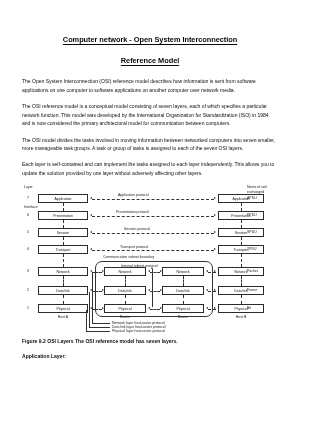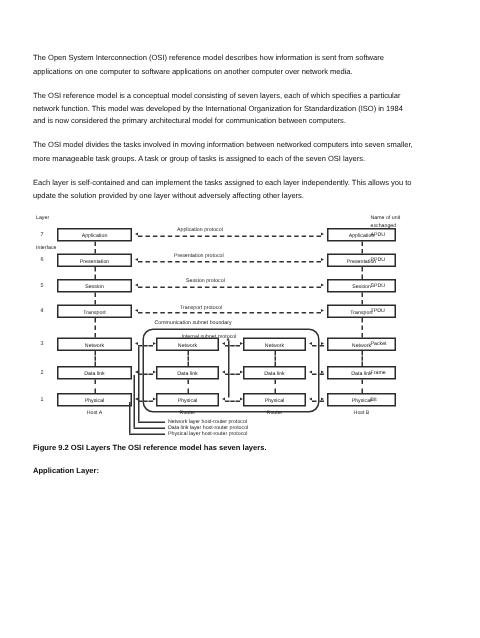--- a/index.html
+++ b/index.html
@@ -177,20 +177,22 @@
     margin-top: 9px;
     color: #0d0d0d;
   }
 </style>
 </head>
 <body>
 
 <div class="page">
 
   <div class="title-block">
+    <div><span class="title-line">Computer network - Open System Interconnection</span></div>
+    <div><span class="title-line">Reference Model</span></div>
   </div>
 
   <div class="body-wrap">
     <p class="para">The Open System Interconnection (OSI) reference model describes how information is sent from software applications on one computer to software applications on another computer over network media.</p>
     <p class="para">The OSI reference model is a conceptual model consisting of seven layers, each of which specifies a particular network function. This model was developed by the International Organization for Standardization (ISO) in 1984 and is now considered the primary architectural model for communication between computers.</p>
     <p class="para">The OSI model divides the tasks involved in moving information between networked computers into seven smaller, more manageable task groups. A task or group of tasks is assigned to each of the seven OSI layers.</p>
     <p class="para">Each layer is self-contained and can implement the tasks assigned to each layer independently. This allows you to update the solution provided by one layer without adversely affecting other layers.</p>
   </div>
 
   <div class="diagram">

